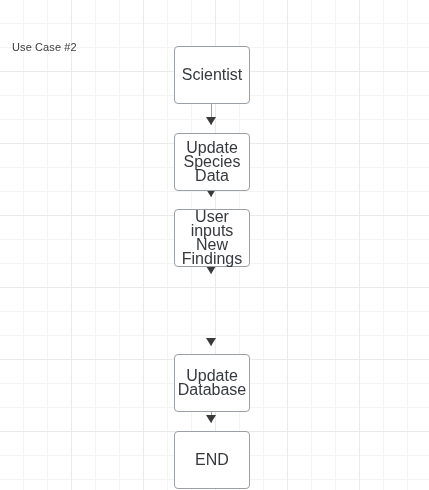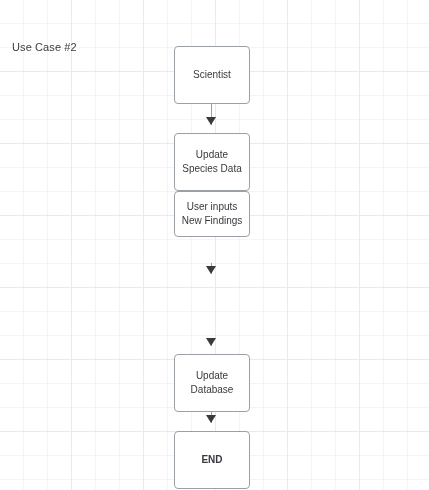--- a/index.html
+++ b/index.html
@@ -50,21 +50,21 @@
     background: #ffffff;
     border: 1px solid #9aa0a6;
     border-radius: 4px;
     display: flex;
     align-items: center;
     justify-content: center;
     text-align: center;
   }
 
   .node-label {
-    font-size: 10px;
+    font-size: 16px;
     line-height: 14px;
     color: #36393d;
     padding: 0 4px;
     white-space: pre-line;
   }
 
   .connector {
     position: absolute;
     left: 211px;
     width: 1px;
@@ -105,28 +105,28 @@
 
   <div class="node" style="top:46px;height:58px;">
     <span class="node-label">Scientist</span>
   </div>
 
   <div class="node" style="top:133px;height:58px;">
     <span class="node-label">Update
 Species Data</span>
   </div>
 
-  <div class="node" style="top:191px;height:46px;align-items:center;">
+  <div class="node" style="top:209px;height:58px;align-items:center;">
     <span class="node-label">User inputs
 New Findings</span>
   </div>
 
 
   <div class="node" style="top:354px;height:58px;">
     <span class="node-label">Update
 Database</span>
   </div>
 
-  <div class="node" style="top:431px;height:58px;font-weight:bold;">
+  <div class="node" style="top:431px;height:58px;">
     <span class="node-label">END</span>
   </div>
 
 </div>
 
 </body></html>

